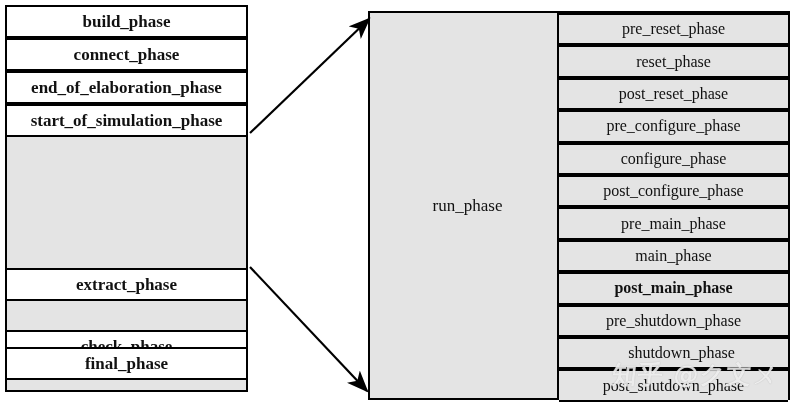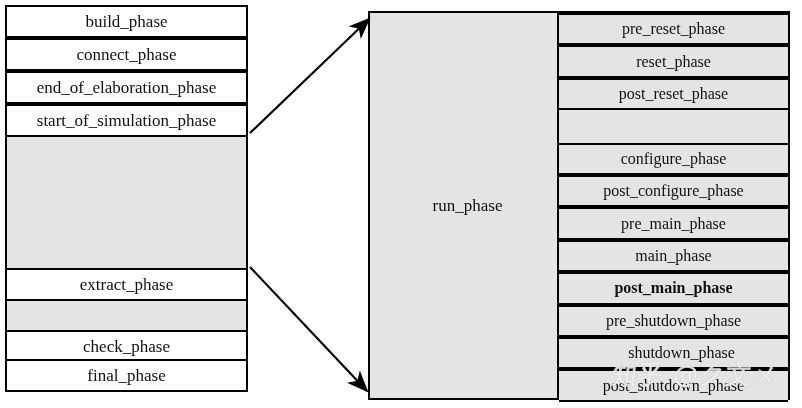--- a/index.html
+++ b/index.html
@@ -21,20 +21,21 @@
   
   #left-column {
     position: absolute;
     left: 5px;
     top: 5px;
     width: 243px;
     height: 387px;
     box-sizing: border-box;
     border: 2px solid #000000;
     background: #e4e4e4;
+    font-weight: bold;
   }
   .left-row {
     position: absolute;
     left: -2px;
     width: 243px;
     height: 33px;
     box-sizing: border-box;
     border: 2px solid #000000;
     background: #ffffff;
     display: flex;
@@ -144,21 +145,21 @@
     <div class="left-row" style="top:97px;">
       <span>start_of_simulation_phase</span>
     </div>
 
     <div class="left-row" style="top:261px;">
       <span>extract_phase</span>
     </div>
     <div class="left-row" style="top:294px;margin-top:29px;">
       <span>check_phase</span>
     </div>
-    <div class="left-row" style="top:352px;">
+    <div class="left-row" style="top:340px;">
       <span>final_phase</span>
     </div>
   </div>
 
   <div id="run-group">
 
     <div id="run-phase-cell">
       <span>run_phase</span>
     </div>
 
@@ -166,20 +167,23 @@
 
     <div id="sub-column">
       <div class="sub-row" style="top:0px;">
         <span>pre_reset_phase</span>
       </div>
       <div class="sub-row" style="top:32.4px;">
         <span>reset_phase</span>
       </div>
       <div class="sub-row" style="top:64.8px;">
         <span>post_reset_phase</span>
+      </div>
+      <div class="sub-row" style="top:97.2px;">
+        <span>pre_configure_phase</span>
       </div>
       <div class="sub-row" style="top:129.6px;">
         <span>configure_phase</span>
       </div>
       <div class="sub-row" style="top:162px;">
         <span>post_configure_phase</span>
       </div>
       <div class="sub-row" style="top:194.4px;">
         <span>pre_main_phase</span>
       </div>

